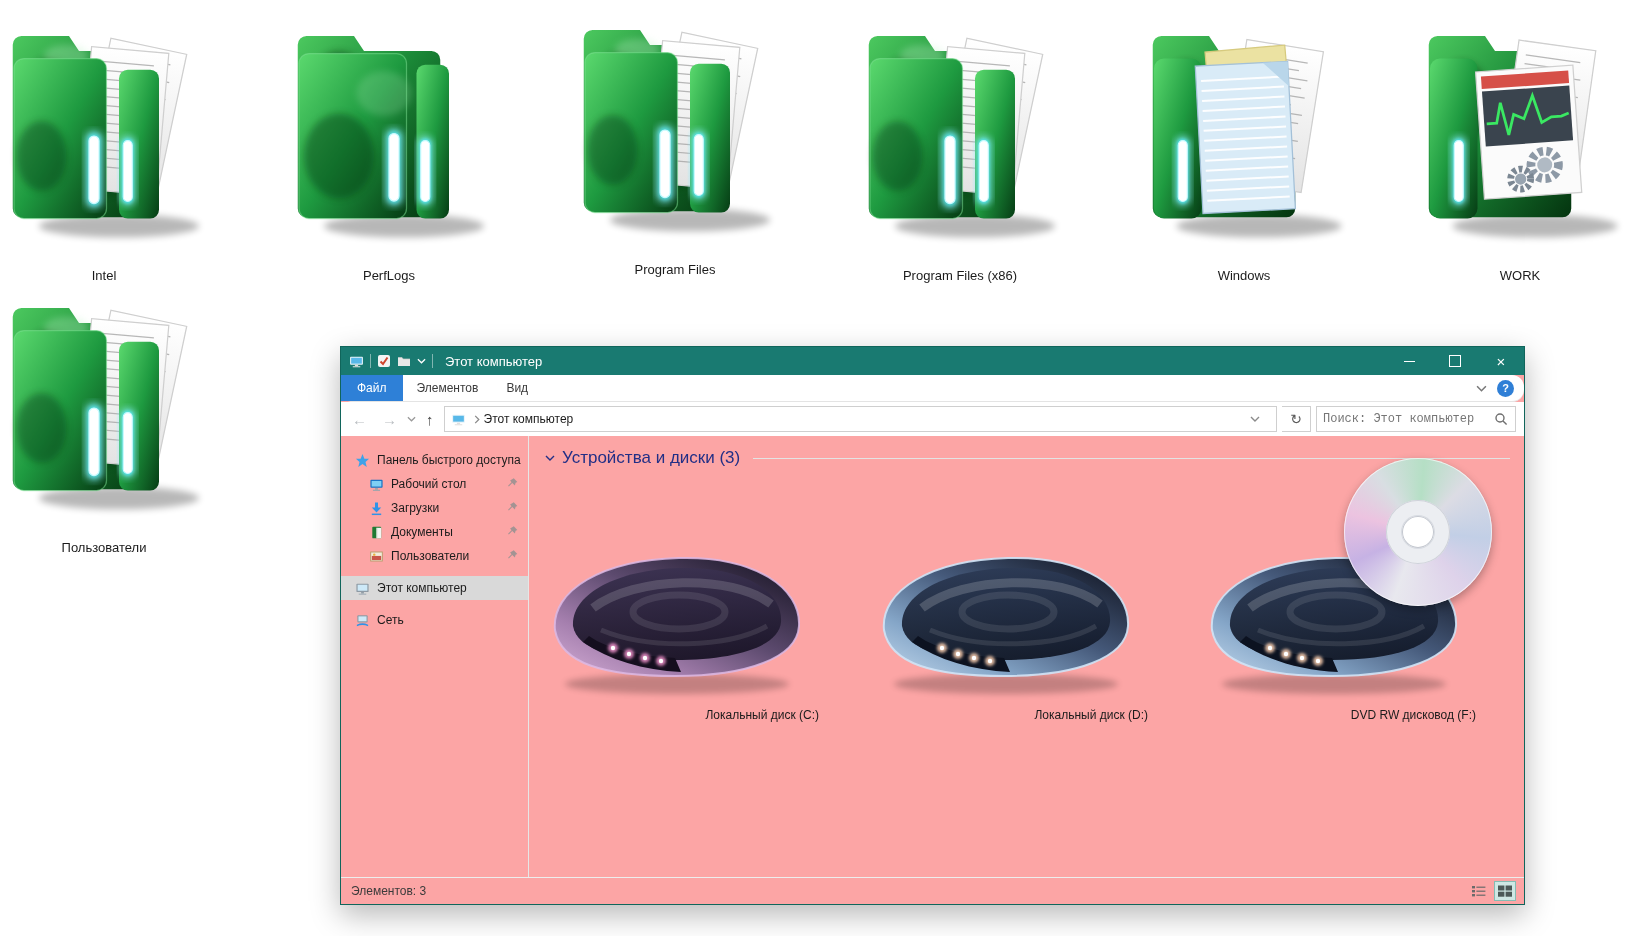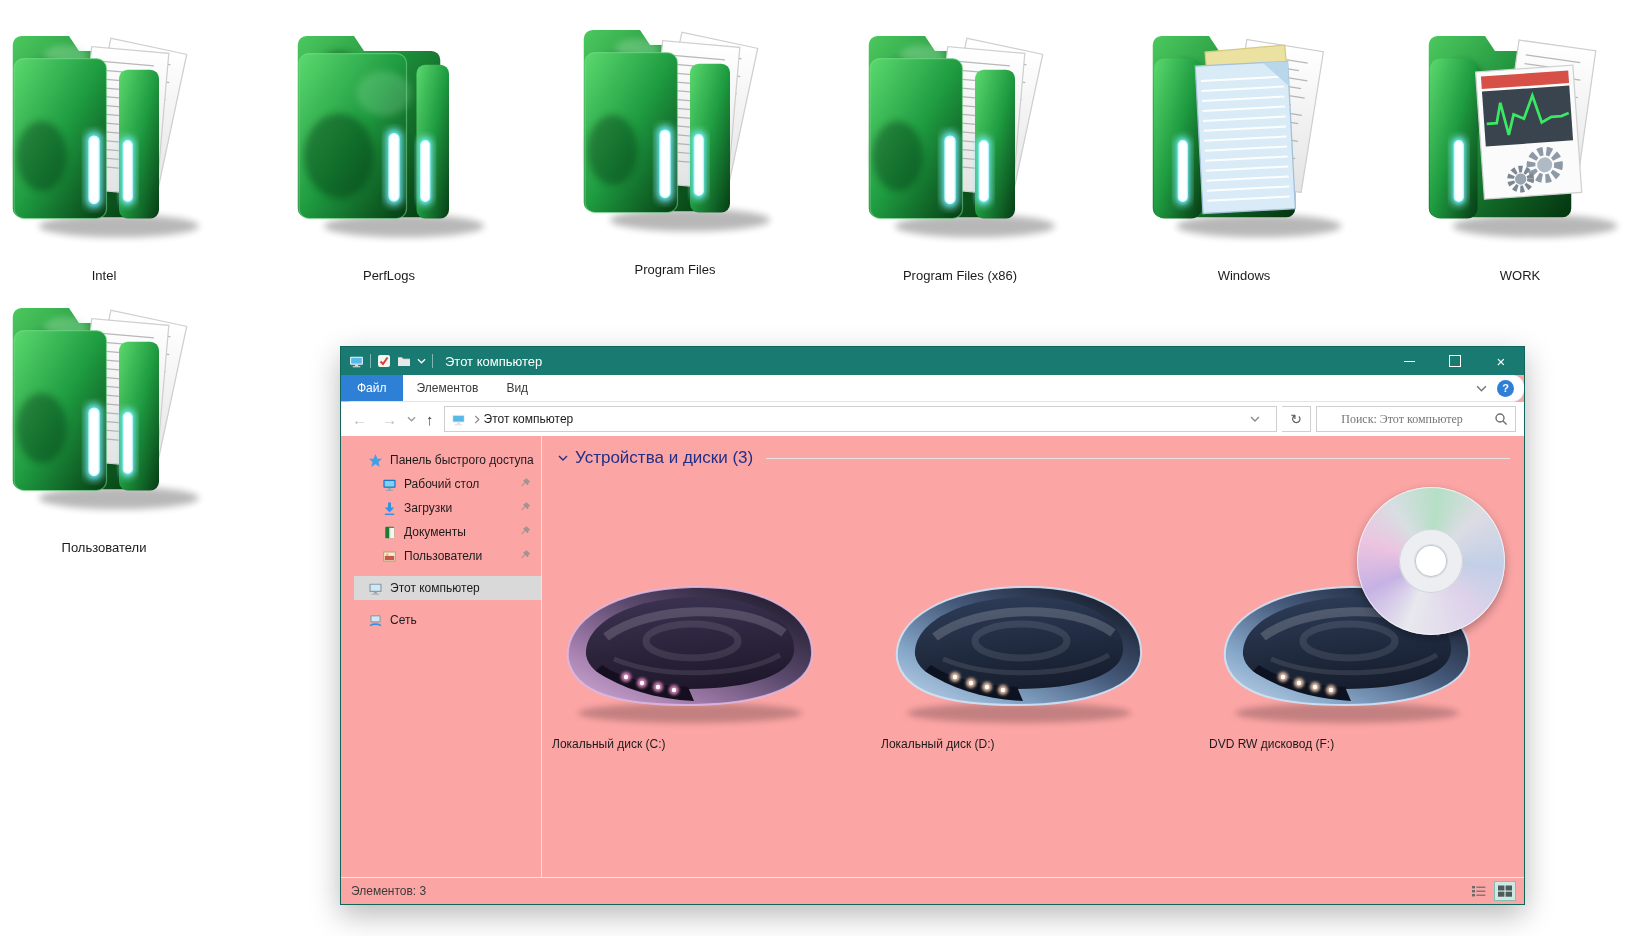--- a/index.html
+++ b/index.html
@@ -36,36 +36,36 @@
   .addrbar{height:34px;display:flex;align-items:center;padding:0 8px 0 6px;gap:5px;background:#fff;flex:0 0 auto;}
   .nav-arrow{font-size:15px;line-height:1;padding:2px 5px;}
   .nav-arrow.dis{color:#b9bdc1;}
   .nav-arrow.en{color:#4a4a4a;}
   .addr-box{flex:1;height:24px;border:1px solid #cfcfcf;display:flex;align-items:center;background:#fff;min-width:0;}
   .addr-box .crumb-ico{margin:0 4px 0 6px;}
   .addr-box .crumb-txt{color:#1c1c1c;}
   .addr-chev-end{margin-left:auto;color:#8a8a8a;padding:0 8px;}
   .refresh-btn{width:28px;height:24px;border:1px solid #cfcfcf;border-left:none;display:flex;align-items:center;justify-content:center;color:#5a5a5a;font-size:14px;}
   .search-box{width:198px;height:24px;border:1px solid #cfcfcf;display:flex;align-items:center;background:#fff;}
-  .search-box input{border:none;outline:none;flex:1;font-size:12px;padding:0 6px;color:#1c1c1c;font-family:Liberation Serif, serif;min-width:0;text-align:center;}
+  .search-box input{border:none;outline:none;flex:1;font-size:12px;padding:0 6px;color:#1c1c1c;font-family:Liberation Mono, monospace;min-width:0;}
   .search-box input::placeholder{color:#767676;opacity:1;}
   .search-ico{padding:0 7px;display:flex;}
   
-  .winbody{flex:1;display:flex;min-height:0;margin-left:13px;}
+  .winbody{flex:1;display:flex;min-height:0;}
   .navpane{width:187px;flex:0 0 auto;padding-top:12px;border-right:1px solid #e6e6e6;overflow:hidden;}
   .nav-row{height:24px;display:flex;align-items:center;gap:7px;padding-left:14px;position:relative;color:#1c1c1c;}
   .nav-row.child{padding-left:28px;}
   .nav-row.sel{background:#d9d9d9;}
   .nav-row .pin{position:absolute;right:10px;top:6px;opacity:.8;}
   .nav-gap{height:8px;}
   .content{flex:1;position:relative;padding-top:12px;min-width:0;}
   .group-hd{display:flex;align-items:center;padding-left:16px;padding-right:14px;gap:7px;}
   .group-hd .hd-txt{color:#222f86;font-size:17px;white-space:nowrap;}
   .group-hd .hd-line{flex:1;height:1px;background:#e3e3e3;margin-left:6px;}
-  .drive{position:absolute;width:280px;top:65px;text-align:left;}
+  .drive{position:absolute;width:280px;top:36px;text-align:right;}
   .drive-art{position:relative;height:232px;}
   .drive-art > svg{position:absolute;bottom:0;left:0;}
   .drive-label{font-size:12px;color:#1b1b1b;margin-top:4px;}
   .cd{position:absolute;width:148px;height:148px;border-radius:50%;right:-16px;top:-14px;
       background:conic-gradient(from 200deg,#e8e8ee,#c6b2e4 45deg,#ecc3e0 85deg,#d8dee2 125deg,#b5dfc5 165deg,#dcdce4 205deg,#c2cfe6 255deg,#ded2ea 300deg,#e8e8ee 360deg);
       box-shadow:0 4px 10px rgba(0,0,0,.3), inset 0 0 0 1px rgba(255,255,255,.65);}
   .cd::before{content:"";position:absolute;inset:42px;border-radius:50%;background:#eceef2;box-shadow:inset 0 0 0 1px #cfd2da;}
   .cd::after{content:"";position:absolute;inset:58px;border-radius:50%;background:#fff;box-shadow:inset 0 0 0 1px #c4c8d0,0 0 0 1px #d8dce2;}
   
   .statusbar{height:26px;border-top:1px solid #ededed;display:flex;align-items:center;padding:0 8px 0 10px;flex:0 0 auto;color:#3b3b3b;}

